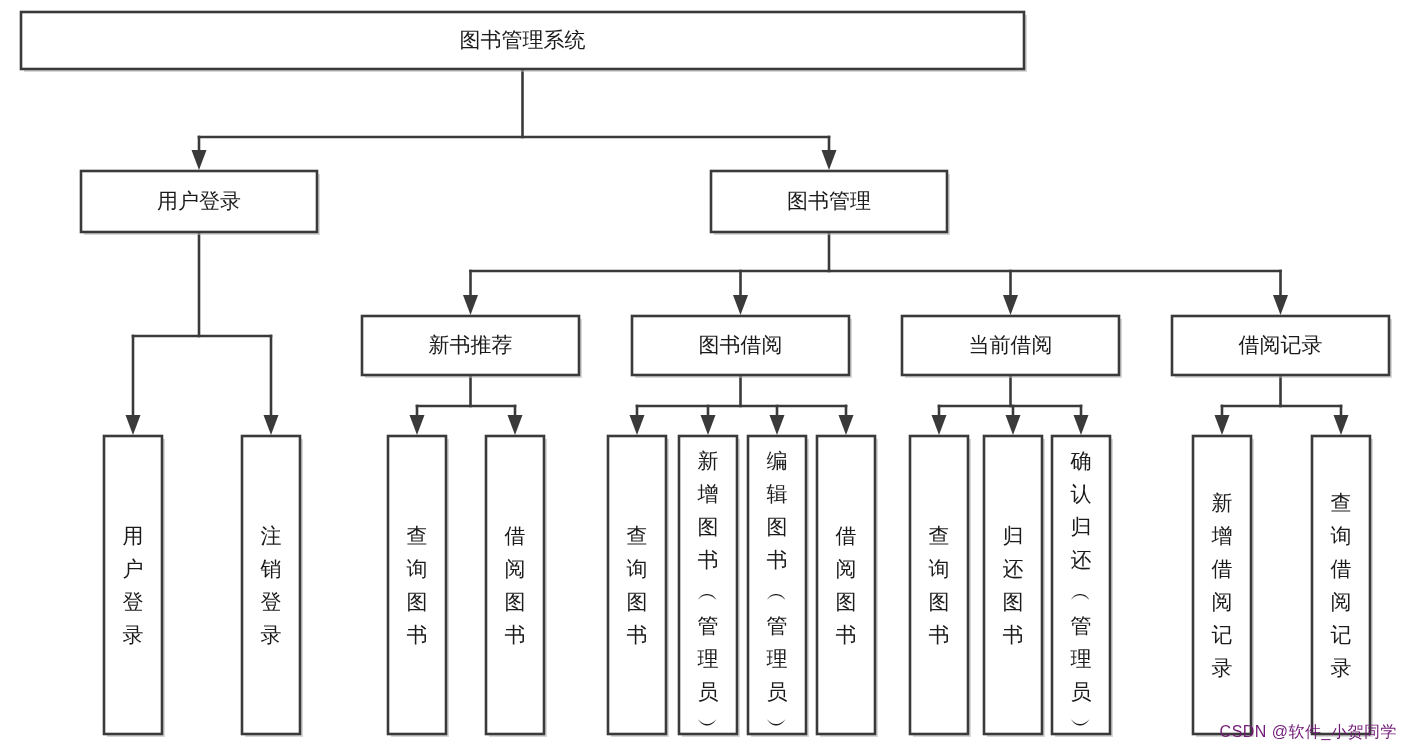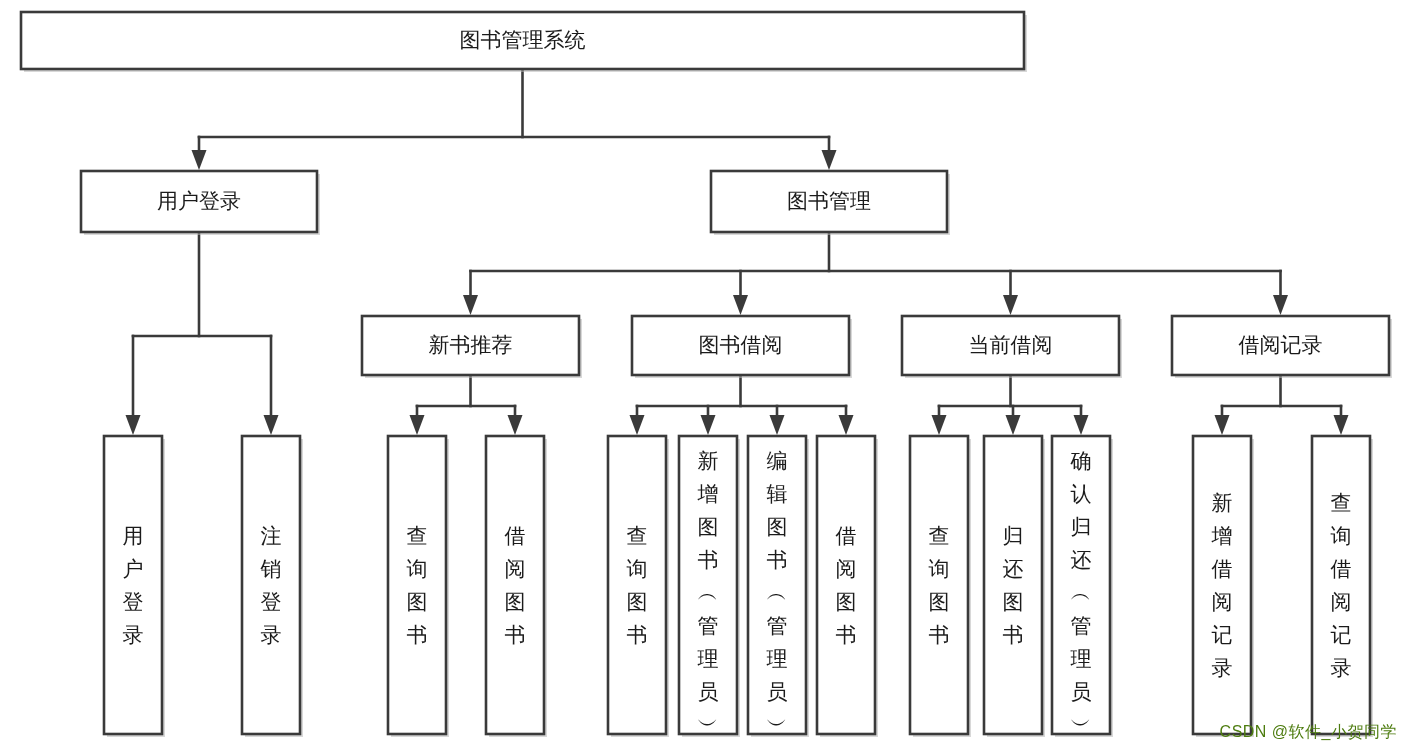--- a/index.html
+++ b/index.html
@@ -57,21 +57,21 @@
     font-size: 21px;
     fill: #1b1b1b;
     text-anchor: middle;
   }
   .watermark {
     position: absolute;
     right: 8px;
     bottom: 4px;
     font-family: "Liberation Sans", "DejaVu Sans", sans-serif;
     font-size: 16px;
-    color: #4d7c0f;
+    color: #701a75;
     white-space: nowrap;
     letter-spacing: 0.5px;
     pointer-events: none;
   }
 </style>
 </head>
 <body>
 
 <div id="diagram-root">
   <svg class="flow" viewBox="0 0 1405 747" xmlns="http://www.w3.org/2000/svg">

